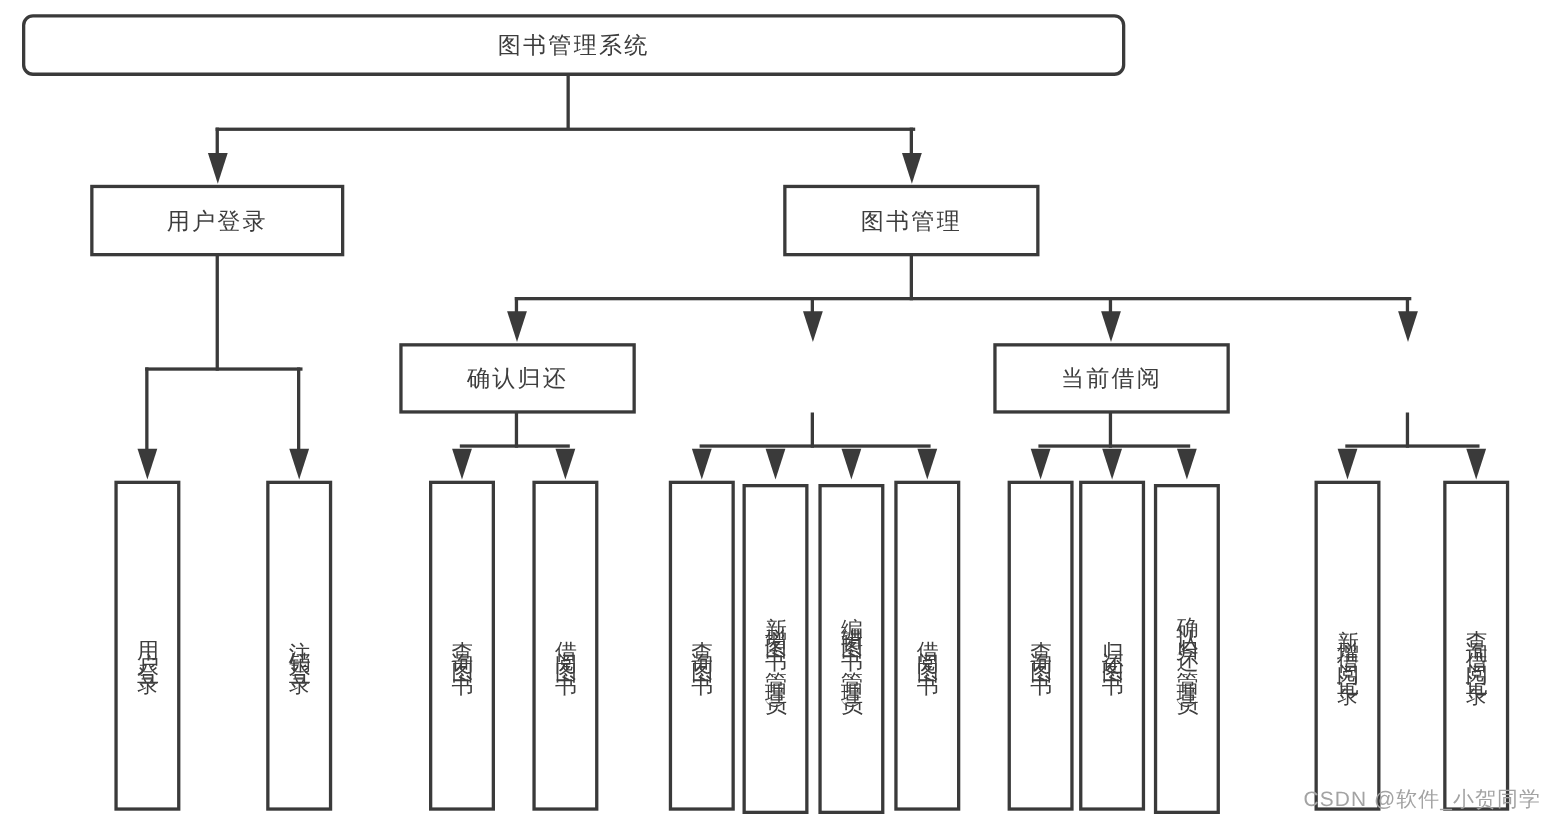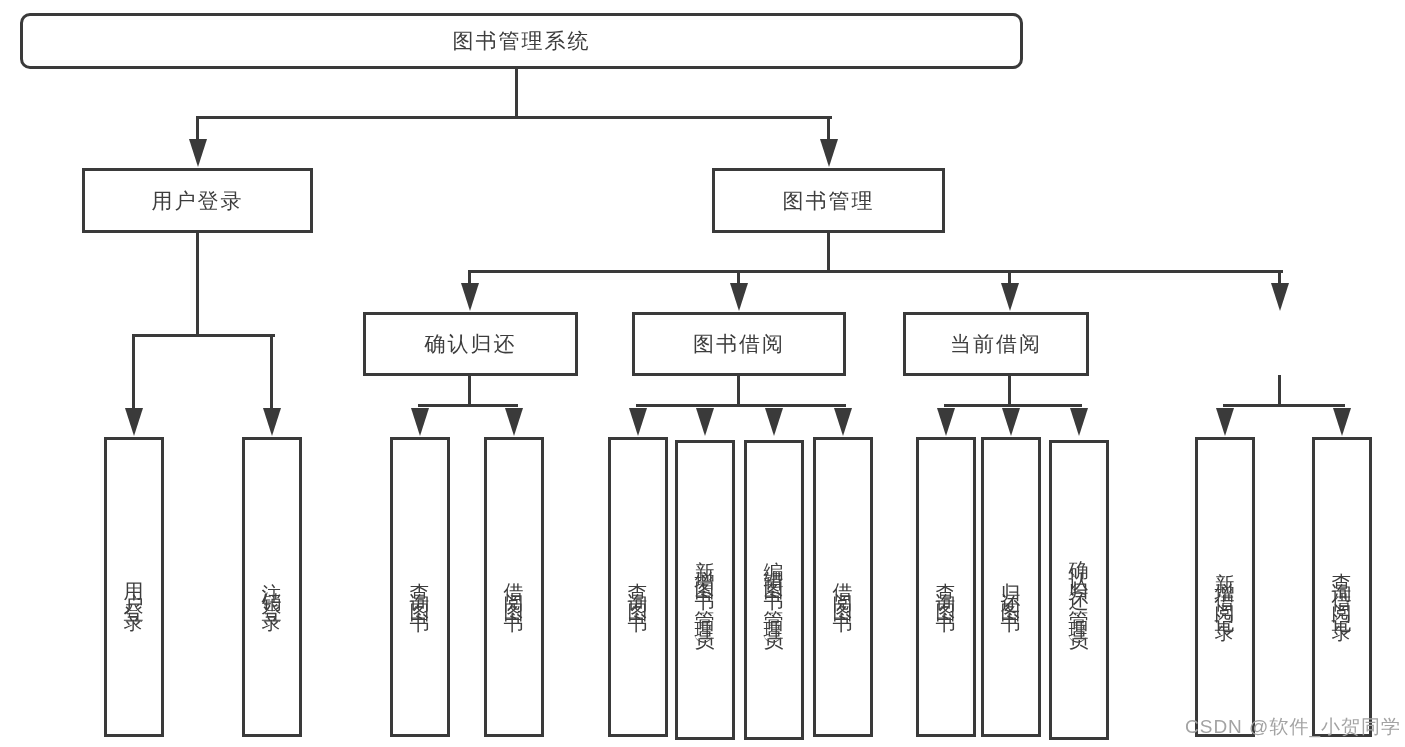--- a/index.html
+++ b/index.html
@@ -79,24 +79,21 @@
   <div class="vline" style="left:737px;top:270px;height:14px"></div>
   <div class="arrow" style="left:730px;top:283px"></div>
   <div class="vline" style="left:1008px;top:270px;height:14px"></div>
   <div class="arrow" style="left:1001px;top:283px"></div>
   <div class="vline" style="left:1278px;top:270px;height:14px"></div>
   <div class="arrow" style="left:1271px;top:283px"></div>
 
   <div class="box" style="left:363px;top:312px;width:215px;height:64px">
     <span>确认归还</span>
   </div>
-  <div class="box" style="left:632px;top:312px;width:214px;height:64px">
-    <span>图书借阅</span>
-  </div>
-  <div class="box" style="left:903px;top:312px;width:186px;height:64px">
+  <div class="box" style="left:903px;top:312px;width:215px;height:64px">
     <span>当前借阅</span>
   </div>
 
   <div class="vline" style="left:468px;top:375px;height:32px"></div>
   <div class="hline" style="left:418px;top:404px;width:100px"></div>
   <div class="arrow" style="left:411px;top:408px"></div>
   <div class="arrow" style="left:505px;top:408px"></div>
 
   <div class="vline" style="left:737px;top:375px;height:32px"></div>
   <div class="hline" style="left:636px;top:404px;width:210px"></div>

